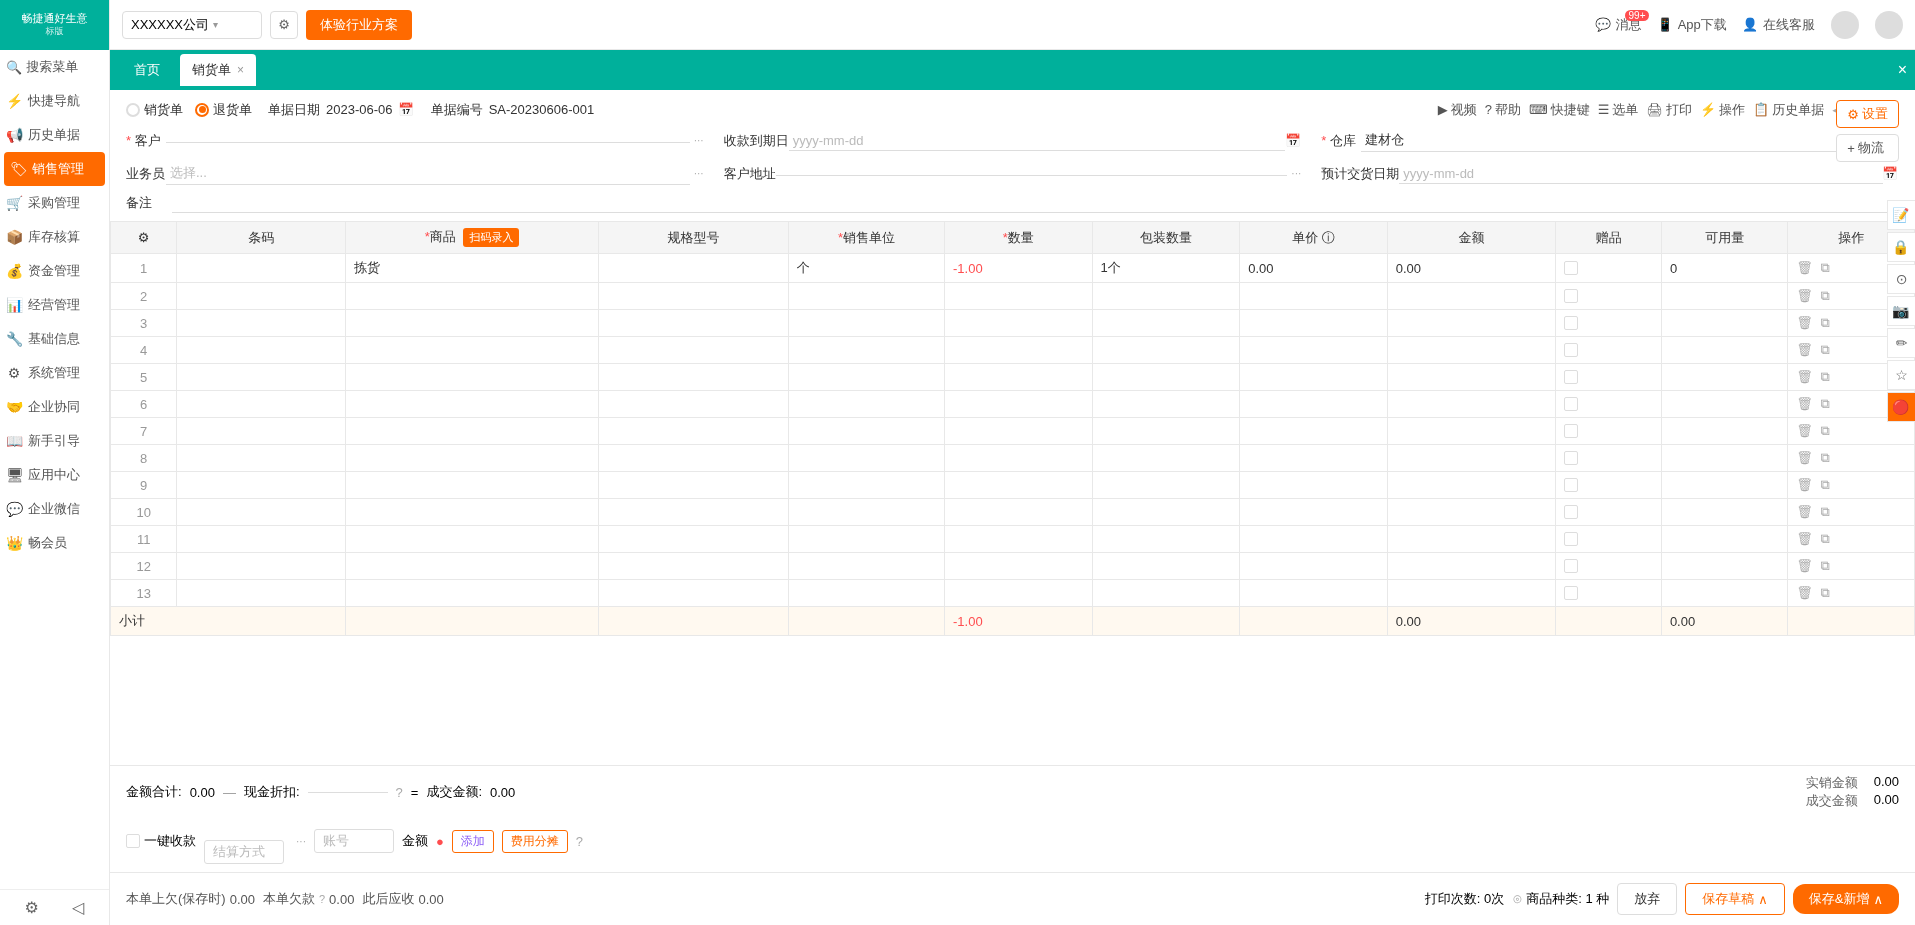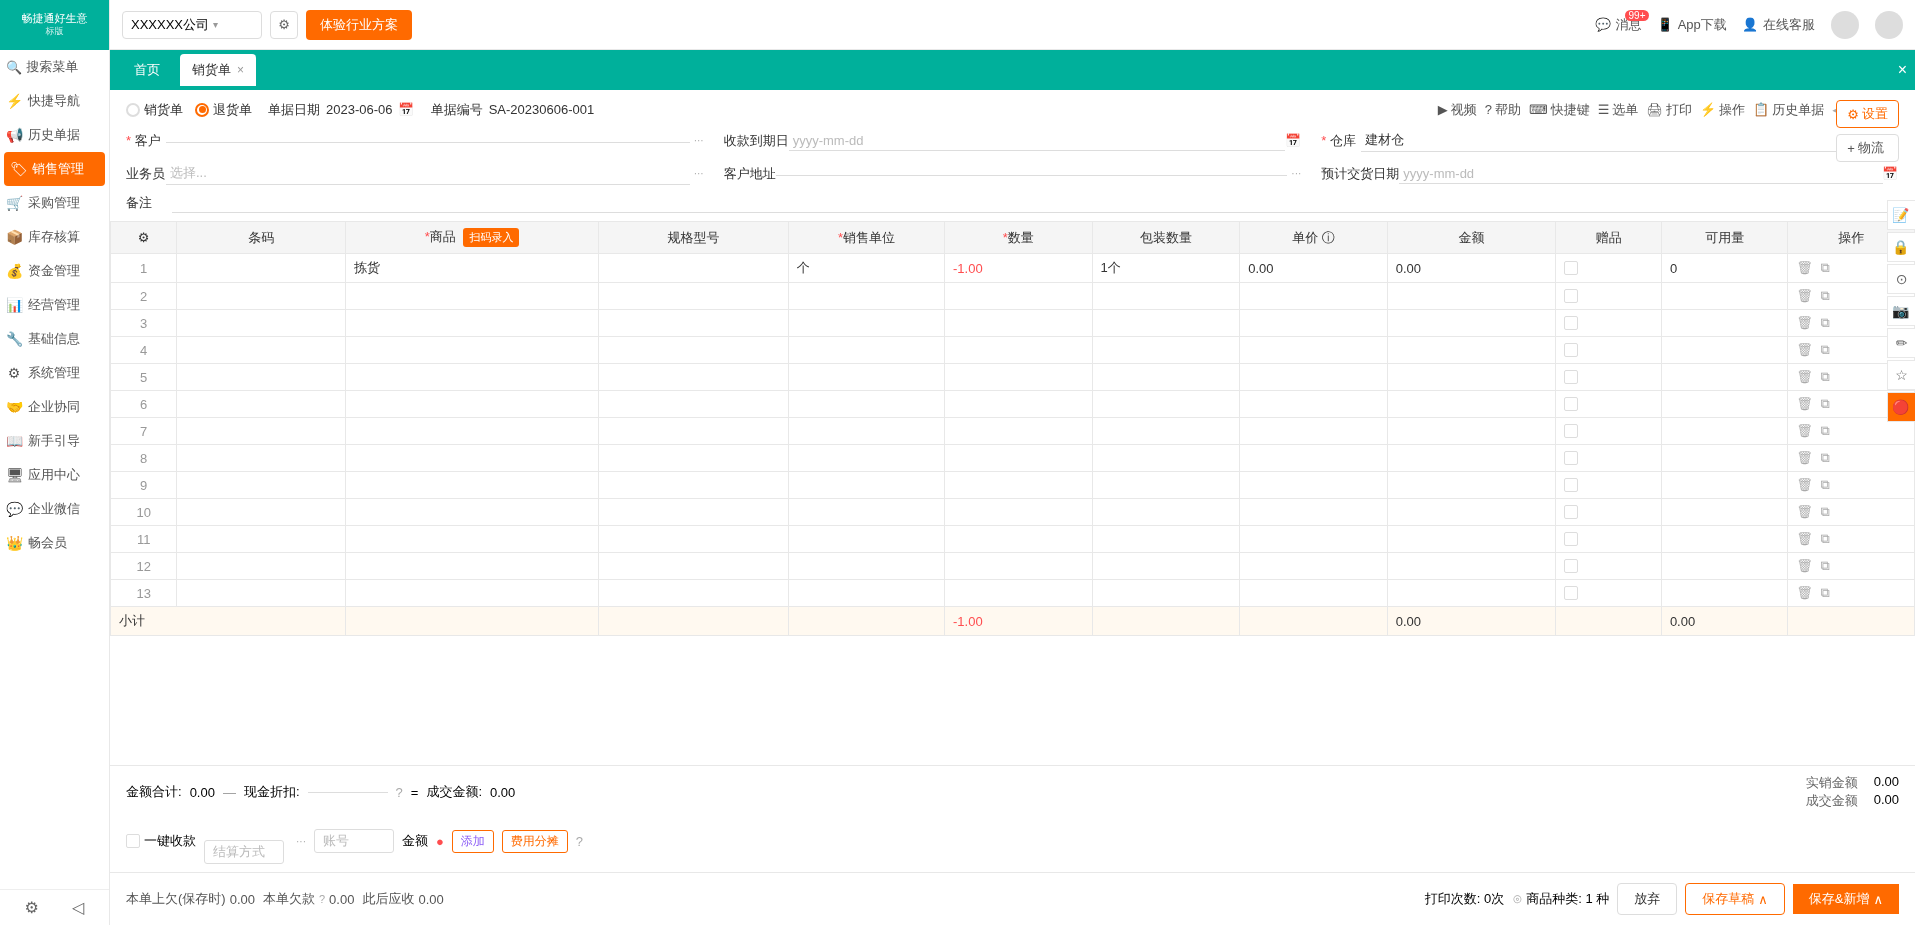--- a/index.html
+++ b/index.html
@@ -381,21 +381,21 @@
       cursor: pointer;
       font-size: 13px;
       display: flex;
       align-items: center;
       gap: 4px;
     }
     .btn-save-new {
       background: #ff6a00;
       color: #fff;
       border: none;
-      border-radius: 0;
+      border-radius: 12px;
       padding: 6px 16px;
       cursor: pointer;
       font-size: 13px;
       display: flex;
       align-items: center;
       gap: 4px;
     }
 
     
     .right-float {

